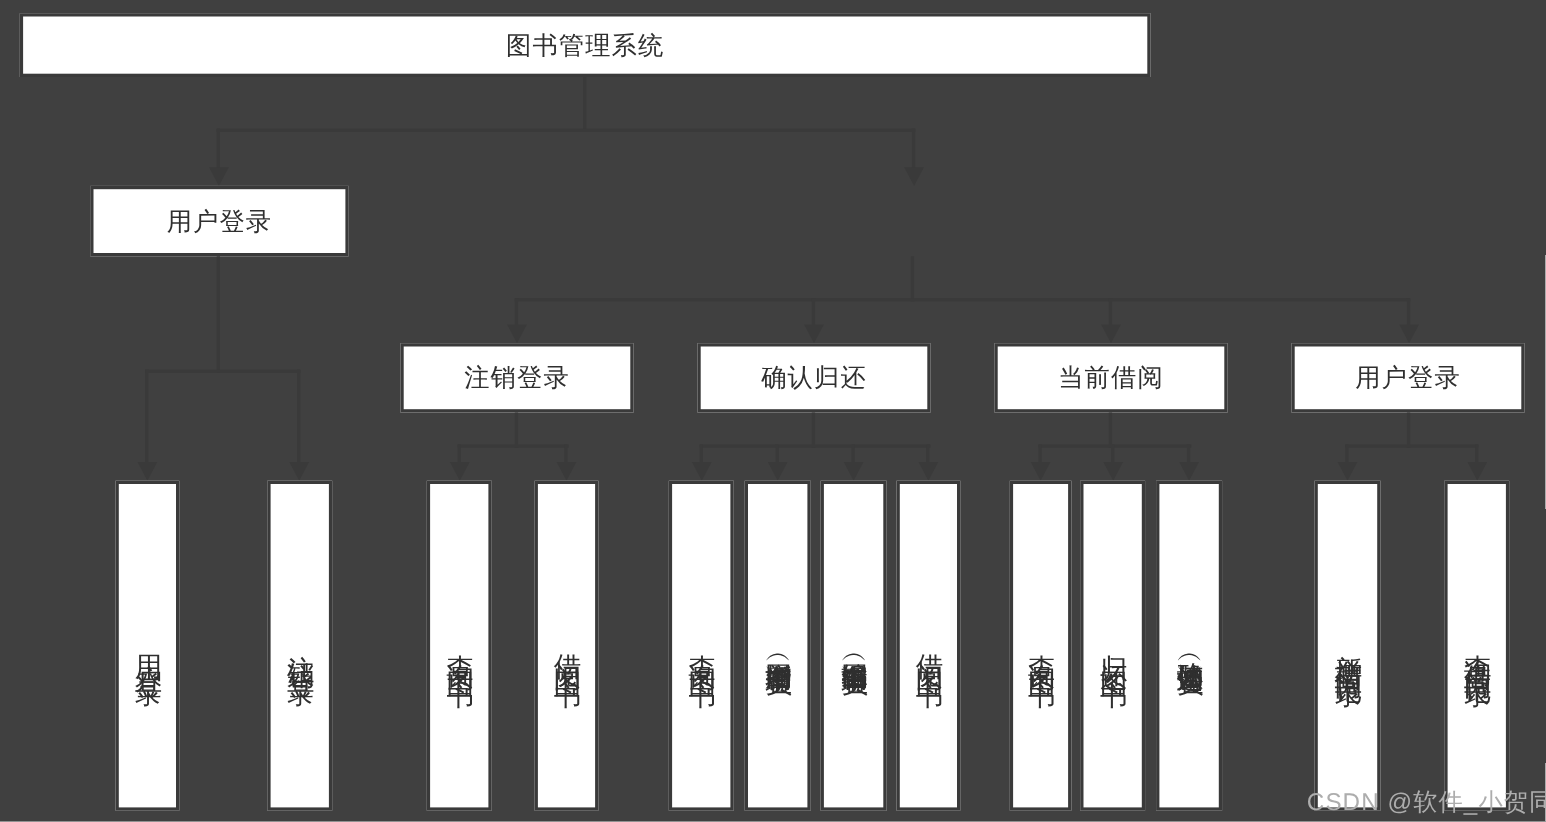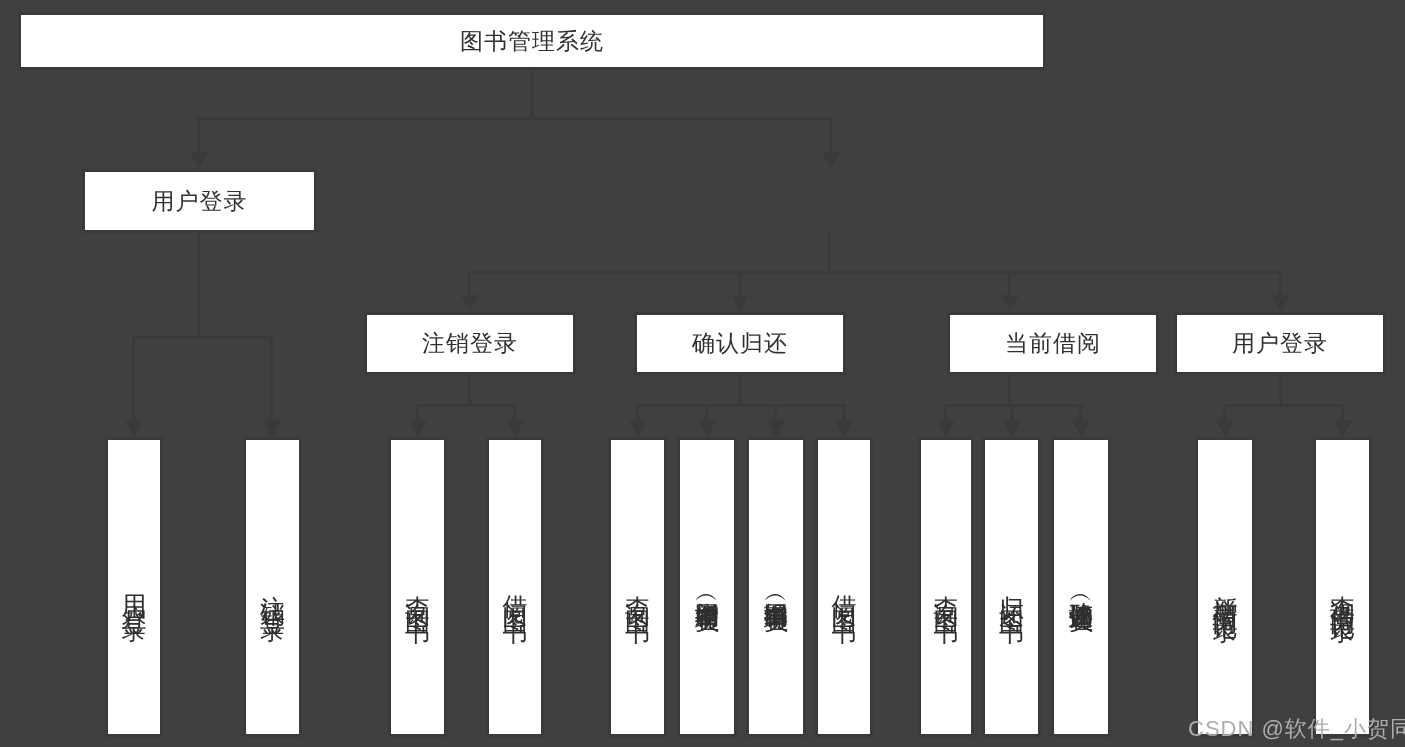--- a/index.html
+++ b/index.html
@@ -71,21 +71,21 @@
   <div class="arrow" style="left:1001px;top:295px"></div>
   <div class="vline" style="left:1279px;top:271px;height:26px"></div>
   <div class="arrow" style="left:1272px;top:295px"></div>
 
   <div class="box hbox" style="left:364px;top:312px;width:212px;height:63px">
     <span>注销登录</span>
   </div>
   <div class="box hbox" style="left:634px;top:312px;width:212px;height:63px">
     <span>确认归还</span>
   </div>
-  <div class="box hbox" style="left:947px;top:312px;width:212px;height:63px">
+  <div class="box hbox" style="left:904px;top:312px;width:212px;height:63px">
     <span>当前借阅</span>
   </div>
   <div class="box hbox" style="left:1174px;top:312px;width:212px;height:63px">
     <span>用户登录</span>
   </div>
 
   <div class="vline" style="left:468px;top:375px;height:32px"></div>
   <div class="hline" style="left:416px;top:404px;width:101px"></div>
   <div class="vline" style="left:416px;top:404px;height:18px"></div>
   <div class="arrow" style="left:409px;top:420px"></div>

